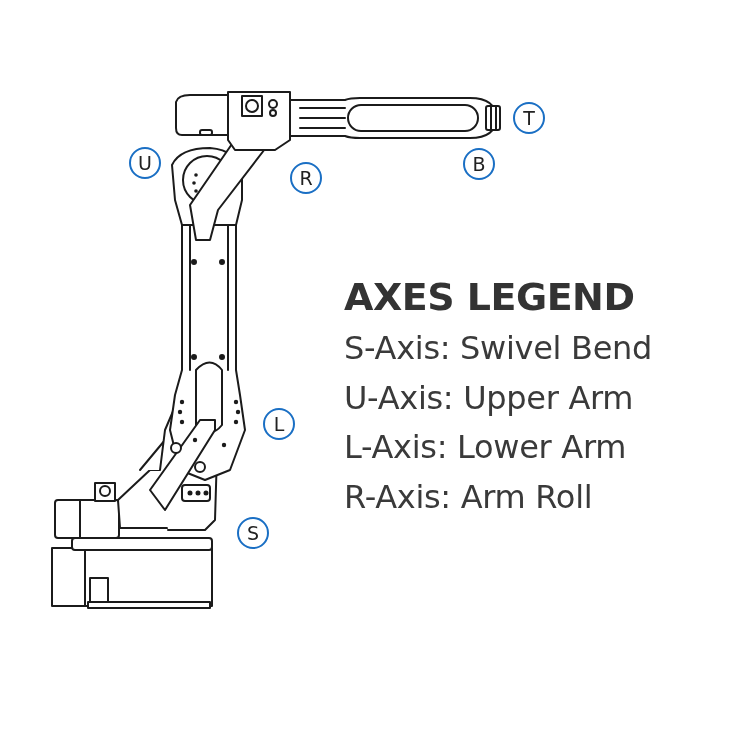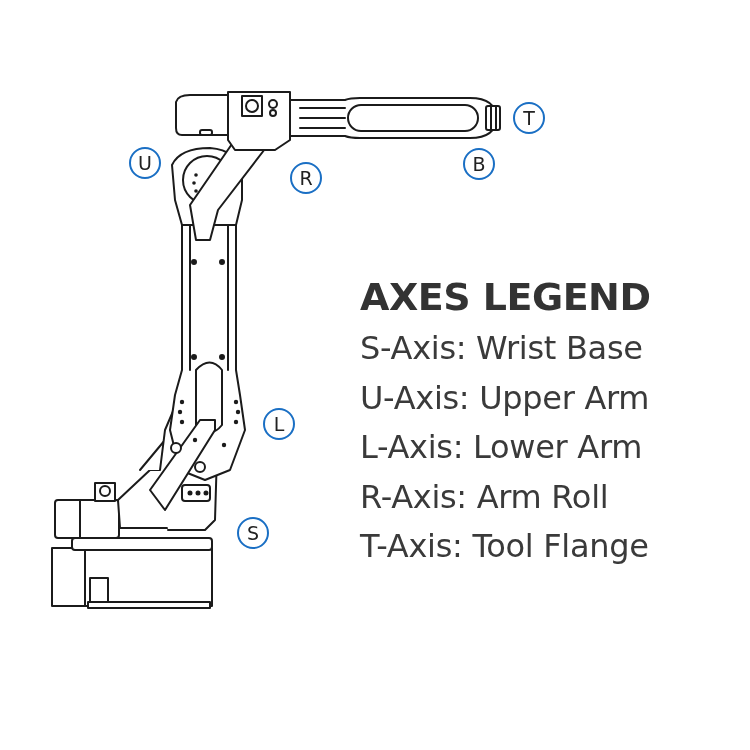--- a/index.html
+++ b/index.html
@@ -3,21 +3,21 @@
 <meta charset="utf-8">
 <style>
   html, body { margin: 0; padding: 0; background: #ffffff; }
   body { width: 750px; height: 750px; position: relative; overflow: hidden; font-family: "Liberation Sans", sans-serif; }
   #diagram { position: absolute; left: 0; top: 0; width: 750px; height: 750px; }
   .axis-badge {
     position: absolute; width: 32px; height: 32px; border: 2.5px solid #1a6fc4;
     border-radius: 50%; box-sizing: border-box; display: flex; align-items: center; justify-content: center;
     font-family: "DejaVu Sans", sans-serif; font-size: 19px; color: #222; background: #fff;
   }
-  .legend { position: absolute; left: 360px; top: 272px; color: #3a3a3a; }
+  .legend { position: absolute; left: 344px; top: 272px; color: #3a3a3a; }
   .legend-title { font-family: "DejaVu Sans", sans-serif; font-weight: bold; font-size: 38px; letter-spacing: -0.5px; line-height: 50px; margin-bottom: 2px; color: #333; }
   .legend-item { font-family: "DejaVu Sans", sans-serif; font-size: 32px; line-height: 49.6px; letter-spacing: -0.3px; white-space: nowrap; color: #3a3a3a; }
 </style>
 </head>
 <body>
 
 <svg id="diagram" viewBox="0 0 750 750" xmlns="http://www.w3.org/2000/svg">
   <g fill="#fff" stroke="#1b1b1b" stroke-width="2" stroke-linejoin="round" stroke-linecap="round">
 
     <g>
@@ -117,18 +117,17 @@
   </div>
 <div class="axis-badge" style="left:263px;top:408px;">
     <span>L</span>
   </div>
 <div class="axis-badge" style="left:237px;top:517px;">
     <span>S</span>
   </div>
 
 <div class="legend">
   <div class="legend-title">AXES LEGEND</div>
-  <div class="legend-item">S-Axis: Wrist Base</div>
+  <div class="legend-item">S-Axis: Swivel Bend</div>
   <div class="legend-item">U-Axis: Upper Arm</div>
   <div class="legend-item">L-Axis: Lower Arm</div>
   <div class="legend-item">R-Axis: Arm Roll</div>
-  <div class="legend-item">T-Axis: Tool Flange</div>
 </div>
 
 </body></html>

